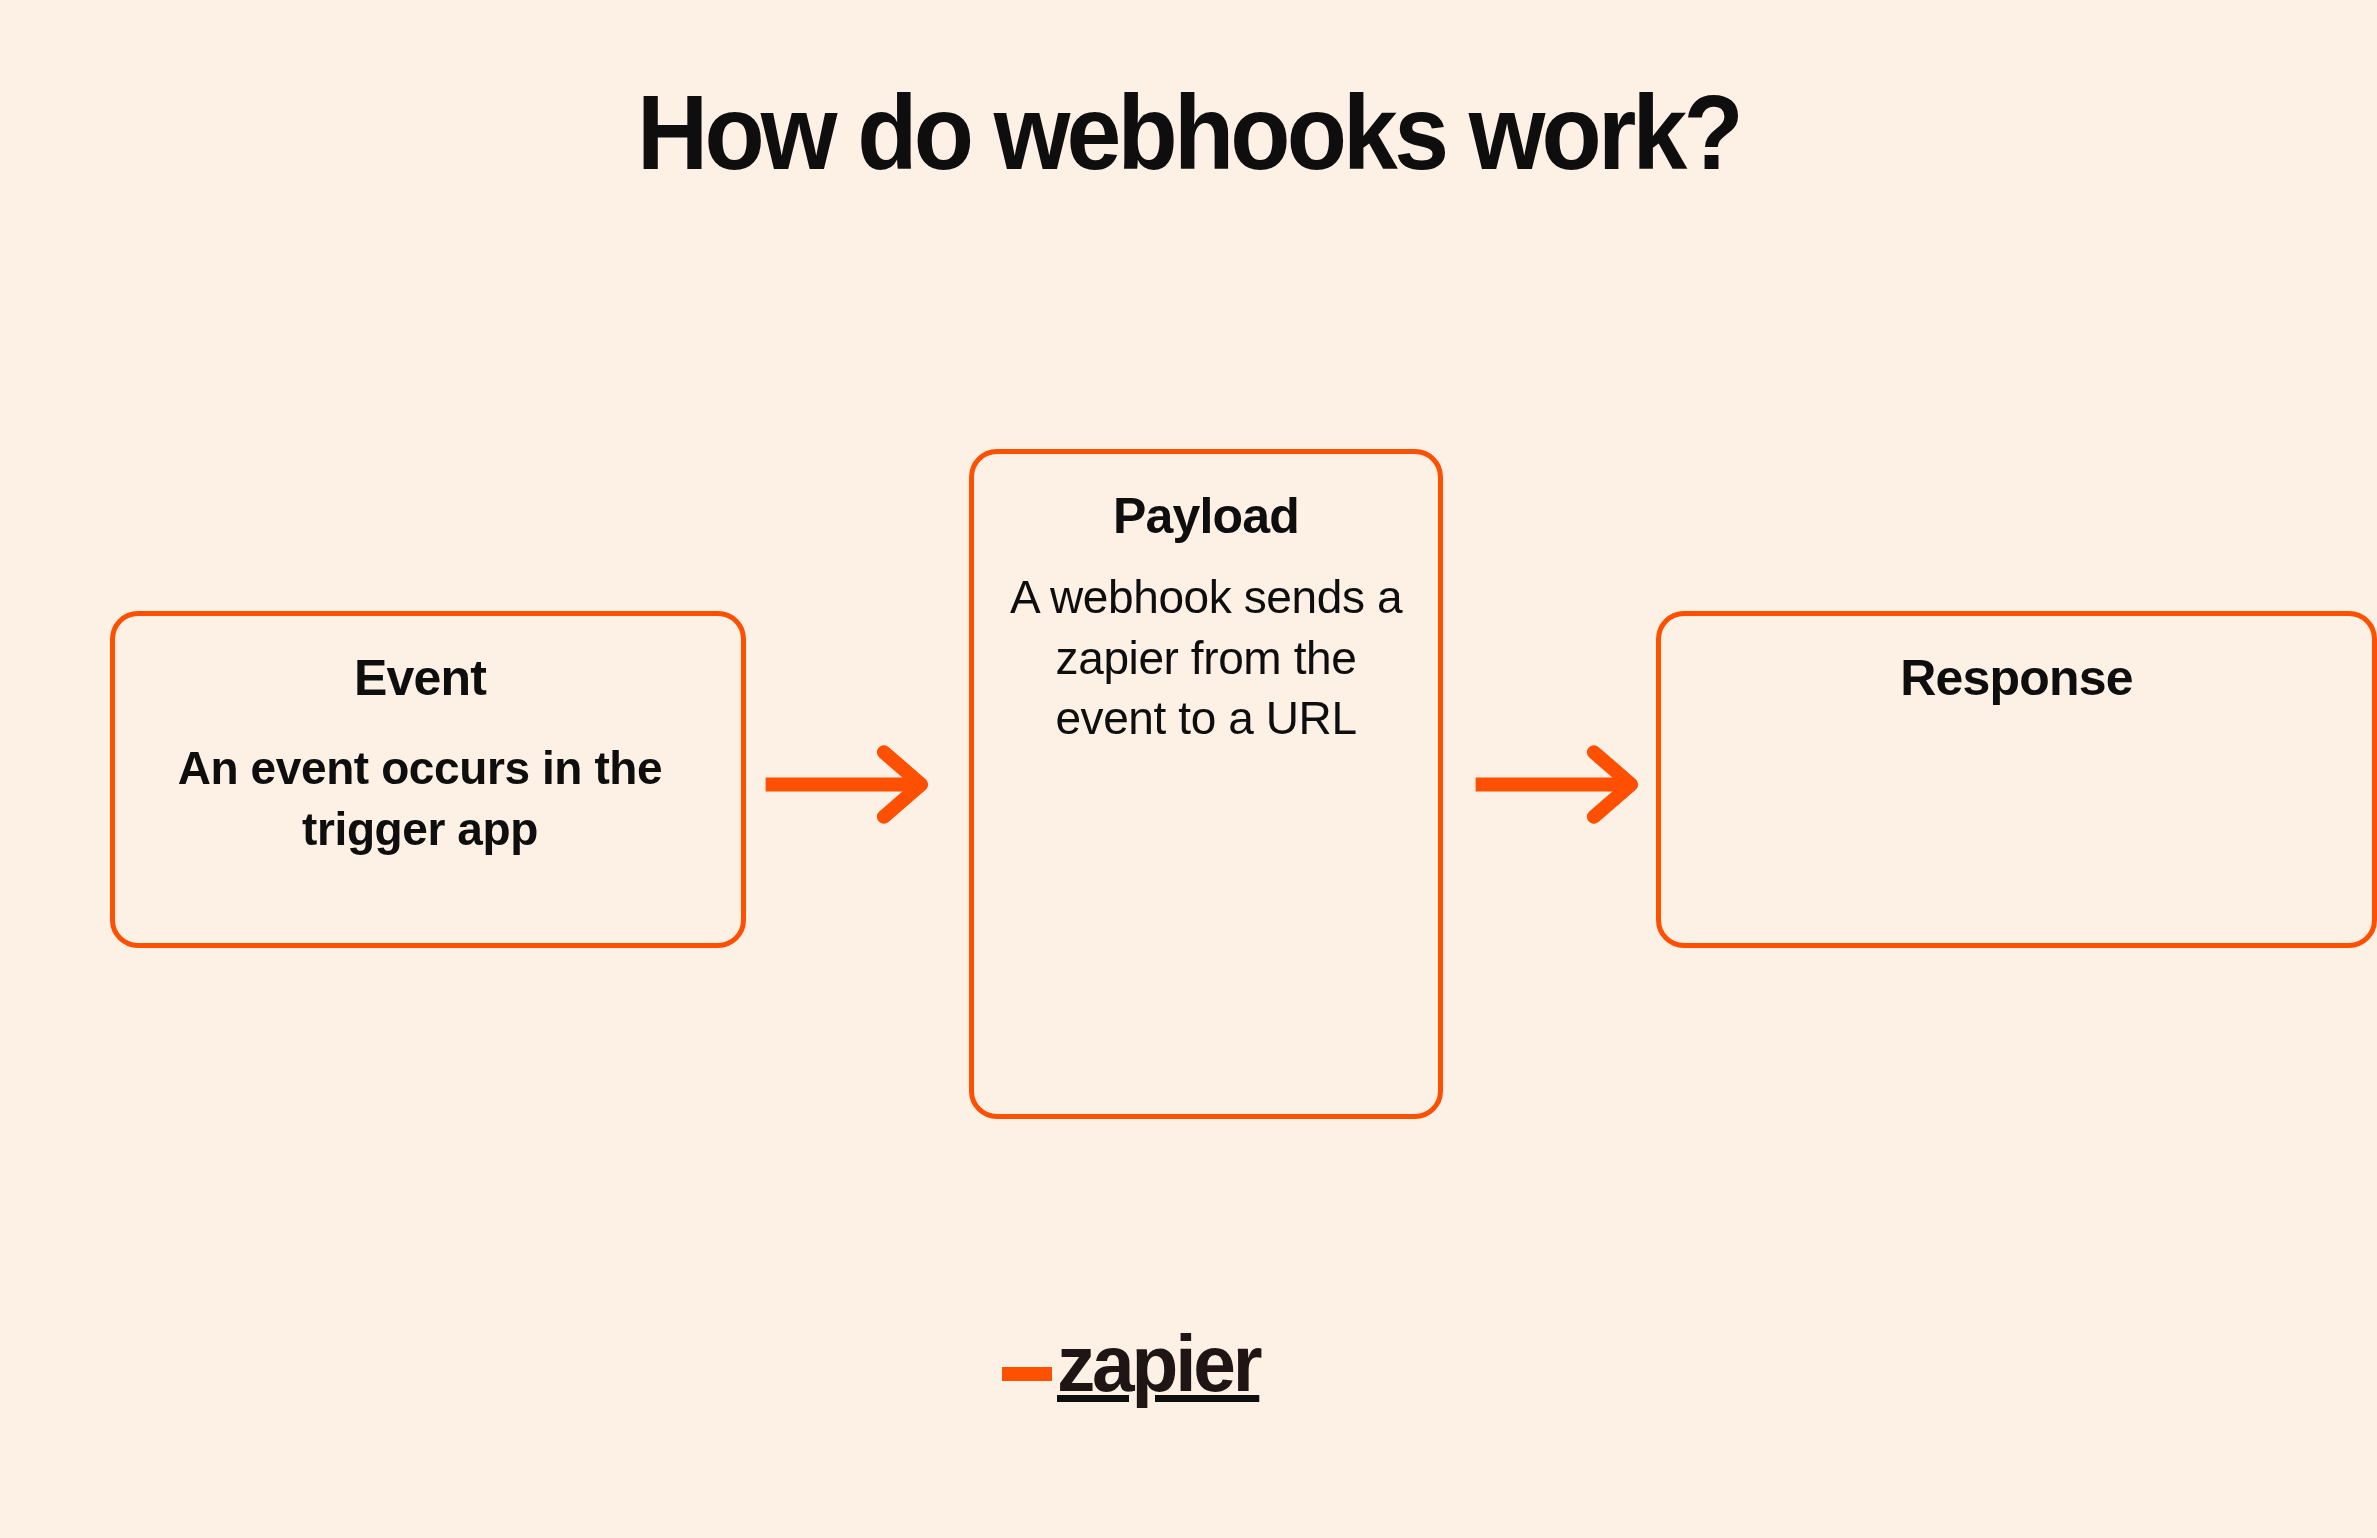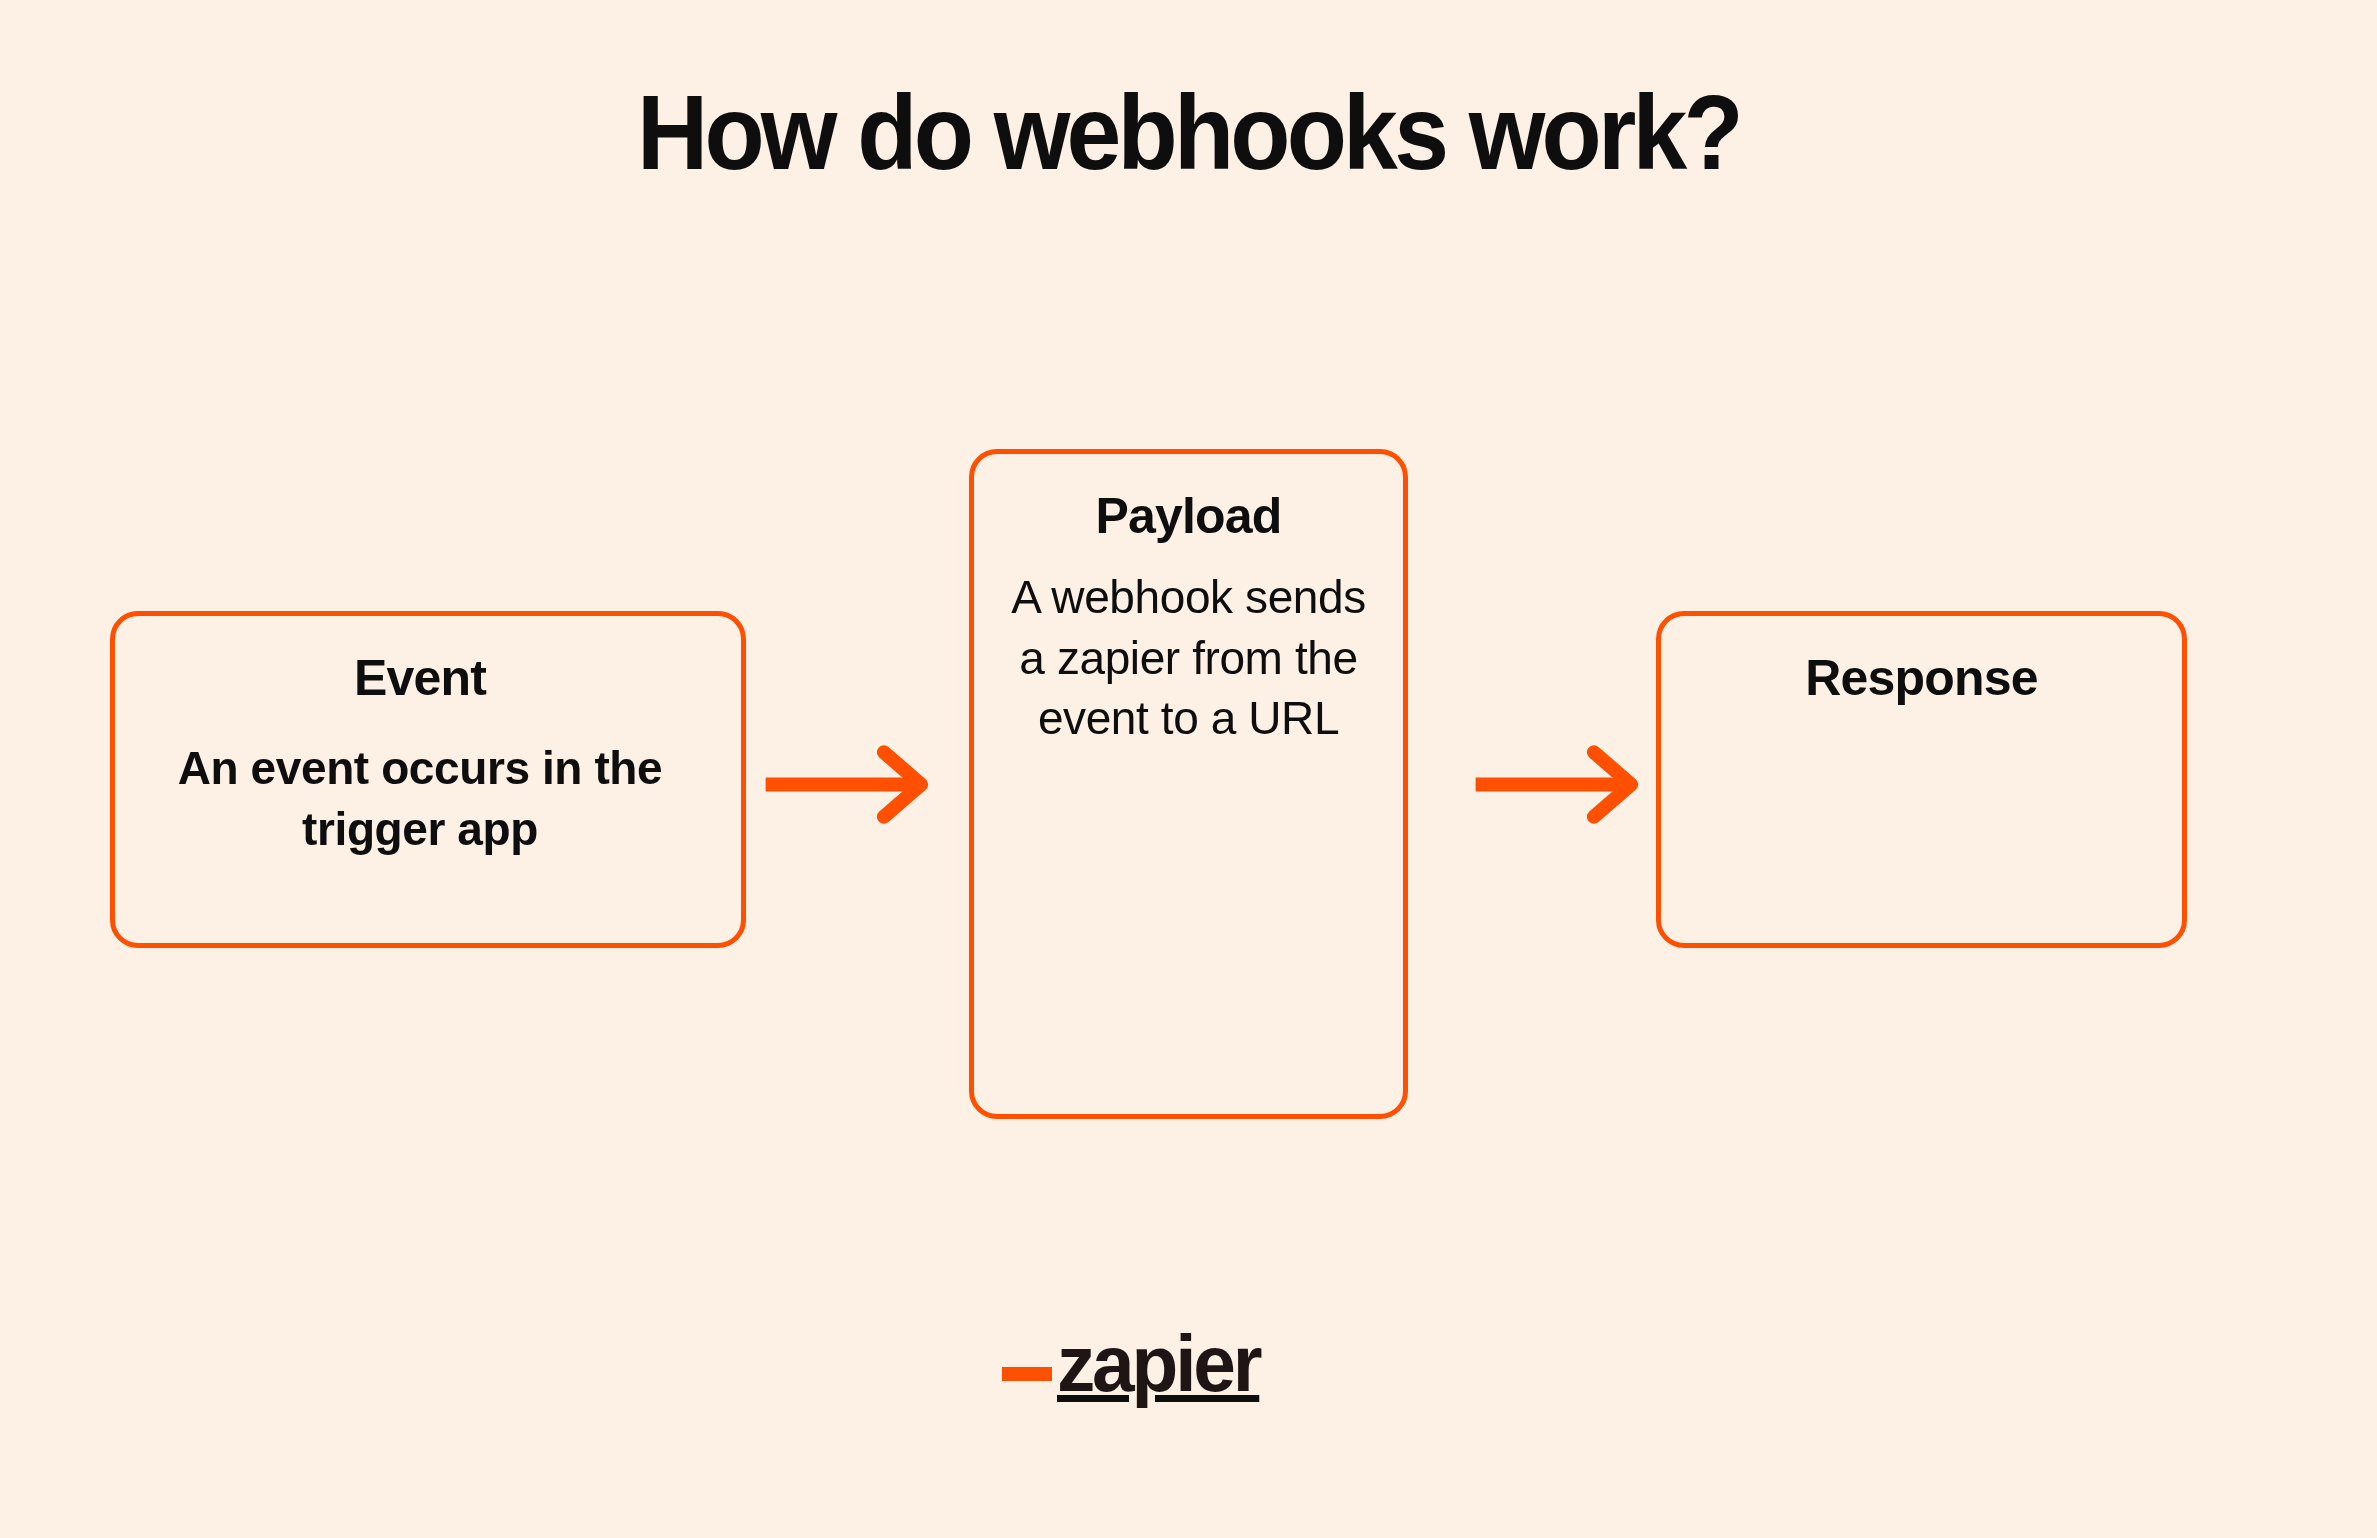--- a/index.html
+++ b/index.html
@@ -80,31 +80,31 @@
     width:636px;
     height:337px;
     padding:35px 46px 0 30px;
   }
   #card-event .card-body{margin-top:32px;width:100%;font-weight:bold;}
 
   
   #card-payload{
     left:969px;
     top:449px;
-    width:439px;
+    width:474px;
     height:670px;
     padding:35px 28px 0 28px;
   }
   #card-payload .card-body{margin-top:23px;width:100%;}
 
   
   #card-response{
     left:1656px;
     top:611px;
-    width:531px;
+    width:721px;
     height:337px;
     padding:35px 30px 0 30px;
   }
   #card-response .card-body{margin-top:23px;width:100%;}
 
   
   .arrow{
     position:absolute;
     top:743px;
     width:177px;

